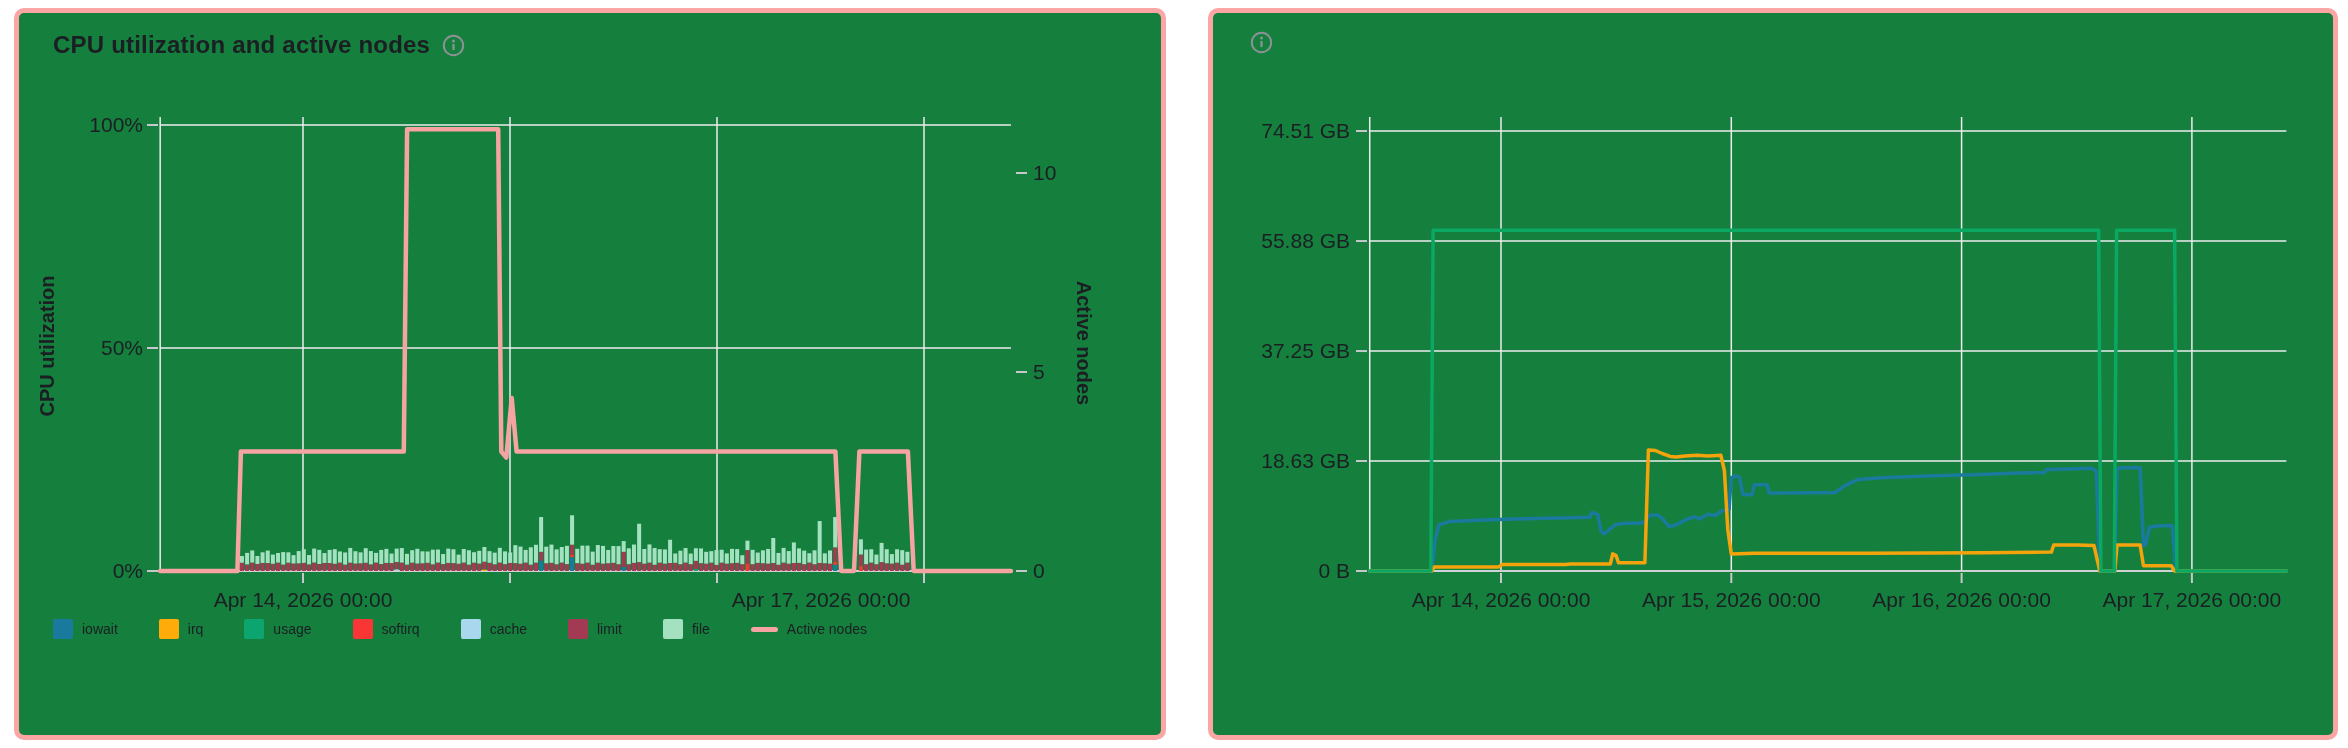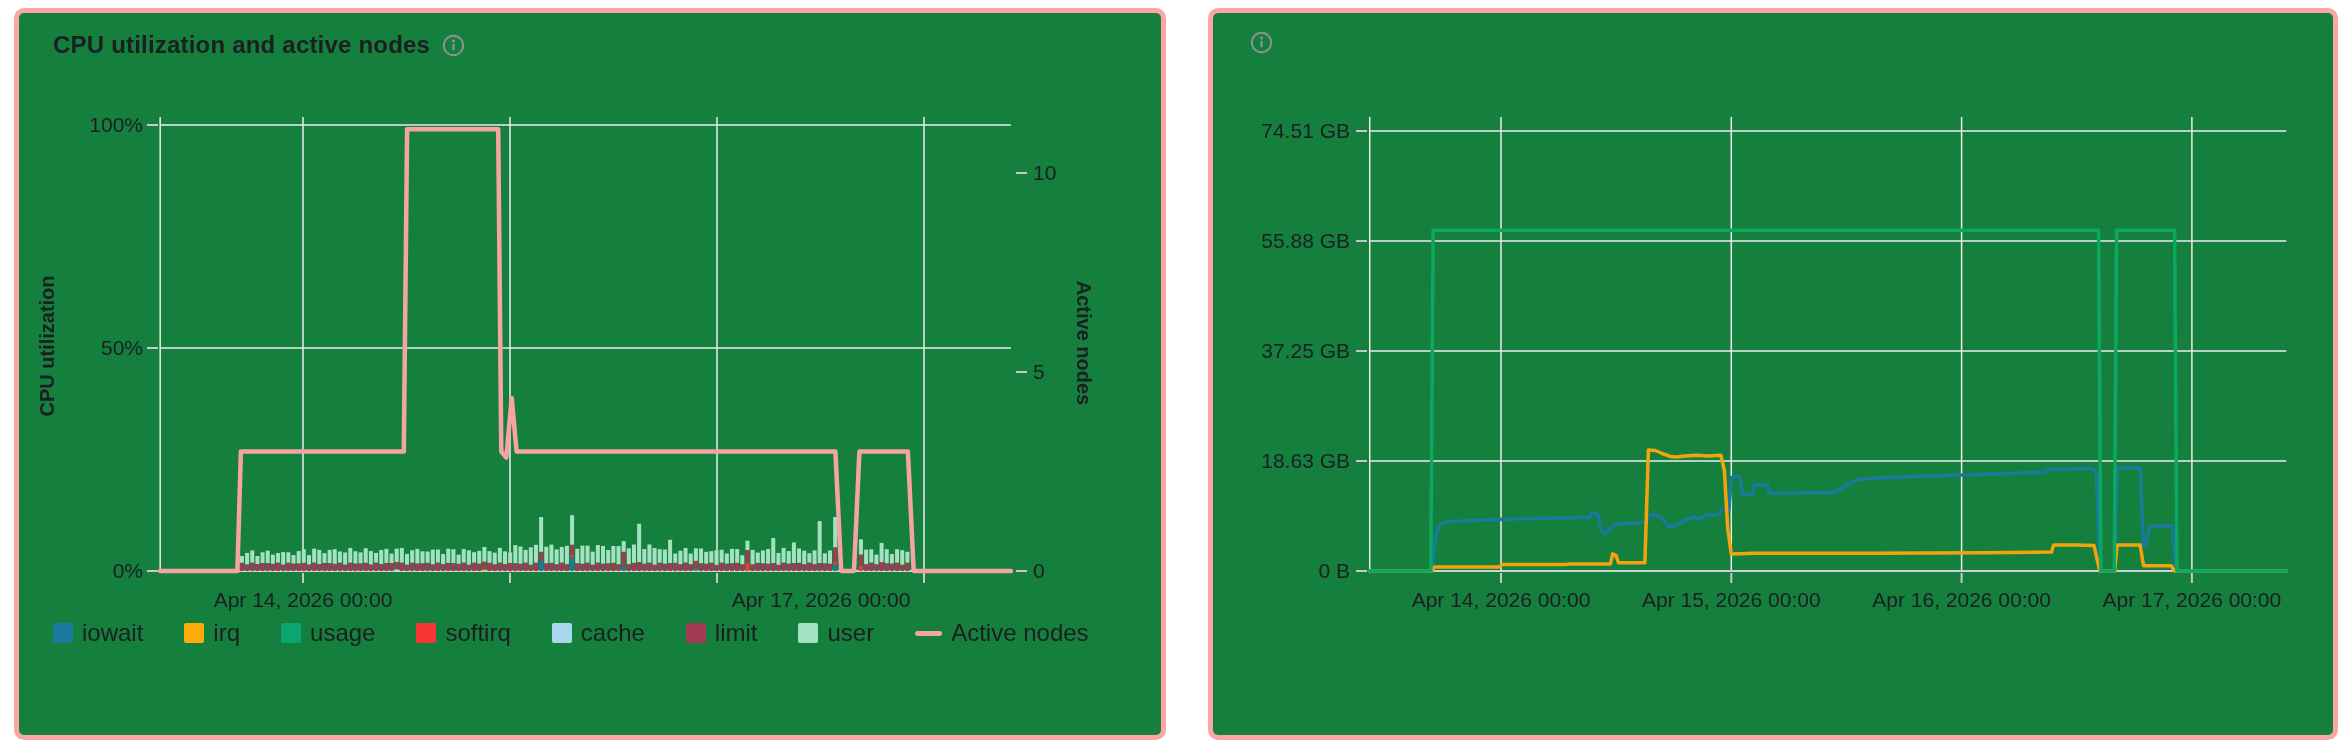--- a/index.html
+++ b/index.html
@@ -15,21 +15,21 @@
   .info-icon{display:inline-flex;align-items:center;justify-content:center;width:23px;height:23px;cursor:pointer;}
   .chart-svg{position:absolute;left:0;top:0;}
   .tick-label{font-family:"Liberation Sans",sans-serif;font-size:21px;fill:#1b1e23;}
   .axis-x-label{font-family:"Liberation Sans",sans-serif;font-size:21px;fill:#1b1e23;}
   .y-title{position:absolute;font-size:20px;font-weight:700;color:#1b1e23;white-space:nowrap;z-index:2;}
   .y-title-left{left:28px;top:333px;transform:translate(-50%,-50%) rotate(-90deg);}
   .y-title-right{left:1064px;top:330px;transform:translate(-50%,-50%) rotate(90deg);}
   .legend{position:absolute;top:606px;display:flex;align-items:center;z-index:2;}
   #cpu-legend{left:34px;gap:41px;}
   #mem-legend{left:28px;gap:37px;}
-  .legend-item{display:flex;align-items:center;gap:9px;font-size:24px;color:#1b1e23;cursor:pointer;white-space:nowrap;}
+  .legend-item{display:flex;align-items:center;gap:9px;font-size:14px;color:#1b1e23;cursor:pointer;white-space:nowrap;}
   .swatch-square{display:inline-block;width:20px;height:20px;border-radius:2px;flex:none;}
   .swatch-line{display:inline-block;width:27px;height:5px;border-radius:2.5px;flex:none;}
 </style>
 </head>
 <body>
 
 <div class="page">
 
   <section class="card" id="cpu-card">
     <header class="panel-header">
@@ -362,21 +362,21 @@
         <div class="legend-item">
           <span class="swatch-square" style="background: rgb(169, 215, 238);"></span>
           <span>cache</span>
         </div>
         <div class="legend-item">
           <span class="swatch-square" style="background: rgb(161, 58, 82);"></span>
           <span>limit</span>
         </div>
         <div class="legend-item">
           <span class="swatch-square" style="background: rgb(164, 225, 192);"></span>
-          <span>user</span>
+          <span>file</span>
         </div>
         <div class="legend-item">
           <span class="swatch-line" style="background: rgb(246, 163, 164);"></span>
           <span>Active nodes</span>
         </div>
       </div>
   </section>
 
   <section class="card" id="mem-card">
     <header class="panel-header">

